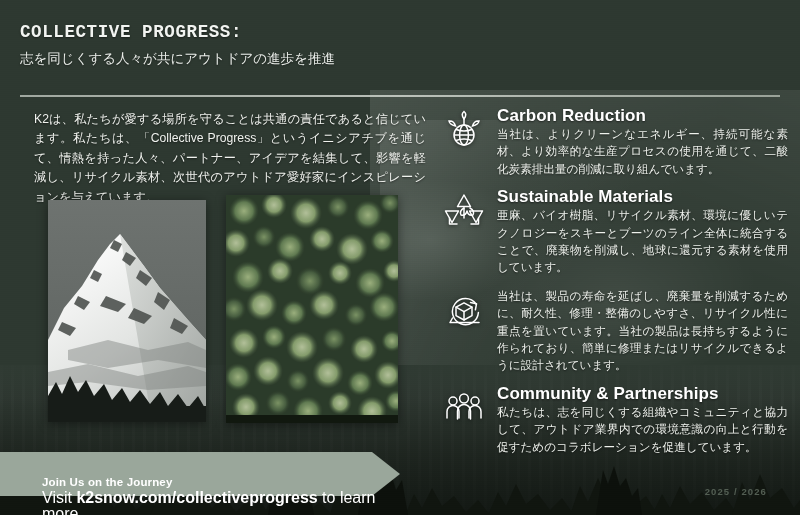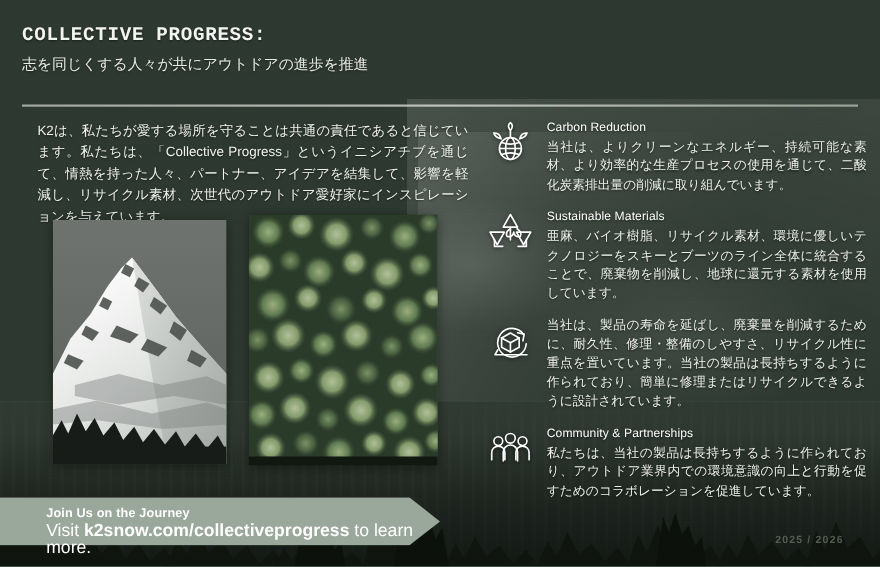--- a/index.html
+++ b/index.html
@@ -102,39 +102,39 @@
 
   
   #cta-banner{
     position:absolute;left:0;top:452px;width:400px;height:44px;
     background:#9aa79b;
     clip-path:polygon(0 0, 372px 0, 400px 22px, 372px 44px, 0 44px);
     box-shadow:0 1px 6px rgba(0,0,0,.35);
   }
   #cta-inner{position:absolute;left:42px;top:452px;width:340px;height:44px;}
   #cta-title{
-    color:#ffffff;font-size:11.5px;font-weight:bold;line-height:15px;margin:0;padding-top:8px;
+    color:#ffffff;font-size:11.5px;font-weight:bold;line-height:15px;margin:0;padding-top:23px;
     letter-spacing:.15px;
   }
   #cta-visit{
     color:#ffffff;font-size:16px;line-height:16px;margin:0;
   }
   #cta-visit .url{font-weight:bold;}
 
   
   #right-col{position:absolute;left:443px;top:108px;width:345px;}
   .feature{position:relative;display:flex;gap:12px;margin-bottom:11px;}
   .feature-icon{
     flex:0 0 42px;width:42px;height:42px;margin-top:2px;
     display:flex;align-items:flex-start;justify-content:center;
   }
   .feature-icon svg{display:block;filter:drop-shadow(0 1px 2px rgba(0,0,0,.55));}
   .feature-body{flex:1 1 auto;min-width:0;}
   .feature-title{
-    color:#ffffff;font-size:11px;font-weight:normal;margin:0 0 2px 0;line-height:16px;
+    color:#ffffff;font-size:17px;font-weight:bold;margin:0 0 2px 0;line-height:16px;
     letter-spacing:.1px;text-shadow:0 1px 2px rgba(0,0,0,.55);
   }
   .feature-text{
     color:#eef1ec;font-size:11.6px;line-height:17.4px;margin:0;text-align:justify;
     text-shadow:0 1px 2px rgba(0,0,0,.55);
     font-family:Liberation Mono, monospace;
   }
 
   
   #season-mark{
@@ -378,21 +378,21 @@
           <circle cx="9" cy="13" r="4"></circle>
           <circle cx="20" cy="10.5" r="4.4"></circle>
           <circle cx="31" cy="13" r="4"></circle>
           <path d="M3 30 L3 23.5 a6 6 0 0 1 12 0 L15 30"></path>
           <path d="M13.5 31 L13.5 23 a6.5 6.5 0 0 1 13 0 L26.5 31"></path>
           <path d="M25 30 L25 23.5 a6 6 0 0 1 12 0 L37 30"></path>
         </svg>
       </div>
       <div class="feature-body">
         <p class="feature-title">Community &amp; Partnerships</p>
-        <p class="feature-text">私たちは、当社の製品は長持ちするように作られており、アウトドア業界内での環境意識の向上と行動を促すためのコラボレーションを促進しています。</p>
+        <p class="feature-text">私たちは、志を同じくする組織やコミュニティと協力して、アウトドア業界内での環境意識の向上と行動を促すためのコラボレーションを促進しています。</p>
       </div>
     </div>
 
   </div>
 
   <div id="season-mark">2025 / 2026</div>
 
 </div>
 
 </body></html>

